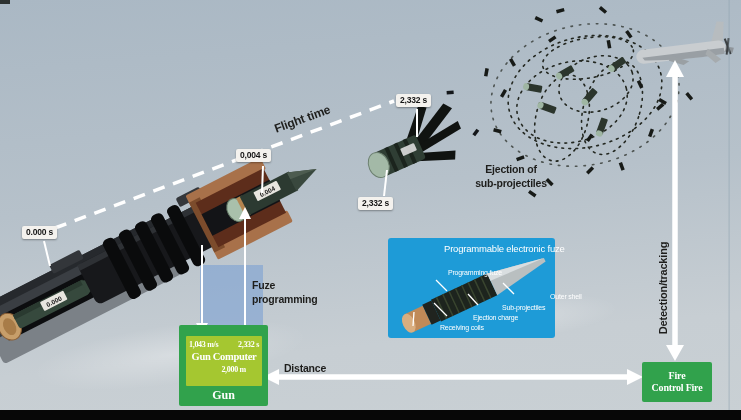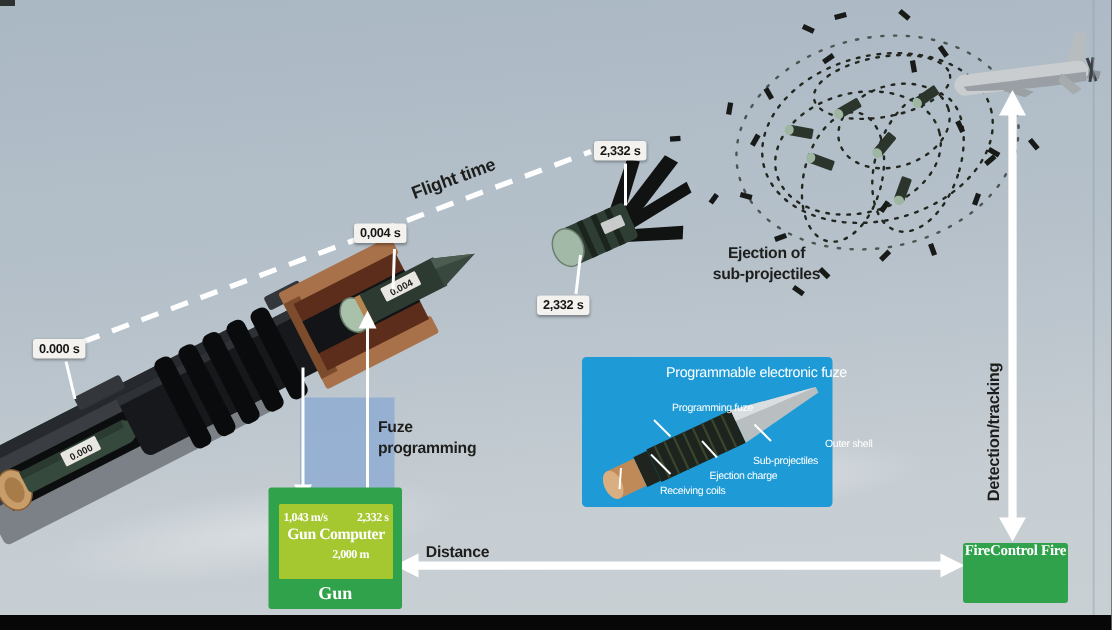--- a/index.html
+++ b/index.html
@@ -33,21 +33,21 @@
 
   
   #gun-box{left:179px;top:325px;width:89px;height:81px;background:var(--green);border-radius:2px;z-index:3;}
   #gun-computer{position:absolute;left:7px;top:11px;width:76px;height:50px;background:var(--light-green);
     border-radius:1px;color:#fff;font-weight:bold;}
   #gun-computer .vals{display:flex;justify-content:space-between;padding:4px 3px 0 3px;font-size:8px;letter-spacing:-.3px;}
   #gun-computer .ttl{text-align:center;font-size:10.5px;margin-top:2px;letter-spacing:-.3px;}
   #gun-computer .dist{text-align:right;padding-right:16px;font-size:8px;margin-top:3px;letter-spacing:-.3px;}
   #gun-label{position:absolute;left:0;bottom:3px;width:100%;text-align:center;color:#fff;font-weight:bold;font-size:12px;}
   #fcu-box{left:642px;top:362px;width:70px;height:40px;background:var(--green);border-radius:2px;z-index:3;
-    display:flex;flex-direction:row;justify-content:center;color:#fff;font-weight:bold;font-size:10px;
+    display:flex;flex-direction:column;justify-content:center;color:#fff;font-weight:bold;font-size:10px;
     text-align:center;line-height:12px;letter-spacing:-.2px;}
 
   
   .ins{position:absolute;z-index:4;color:#fff;font-weight:normal;white-space:nowrap;letter-spacing:-.2px;margin-left:48px;}
   #ins-title{left:396px;top:243px;font-size:9.5px;}
   .ins-s{font-size:7px;}
   #ins-prog{left:400px;top:269px;}
   #ins-outer{left:502px;top:293px;}
   #ins-sub{left:454px;top:304px;}
   #ins-ej{left:425px;top:314px;}

